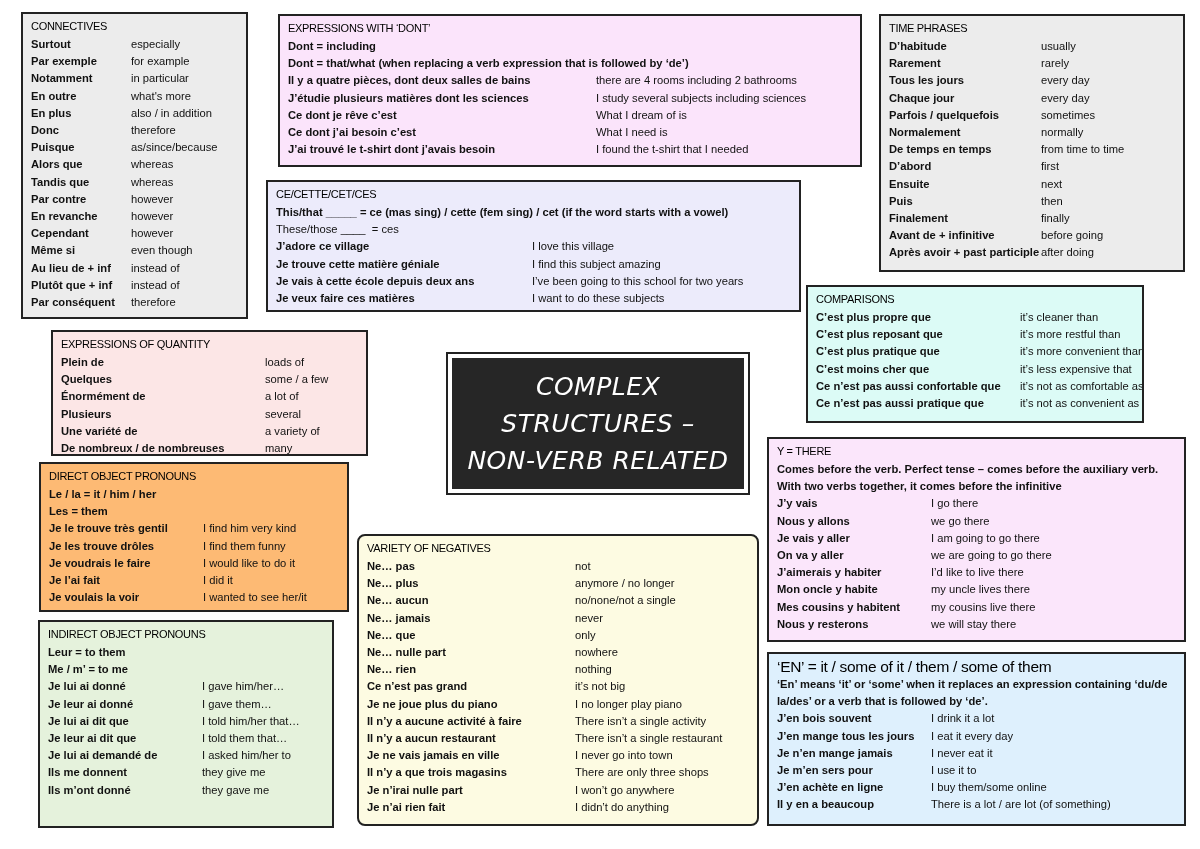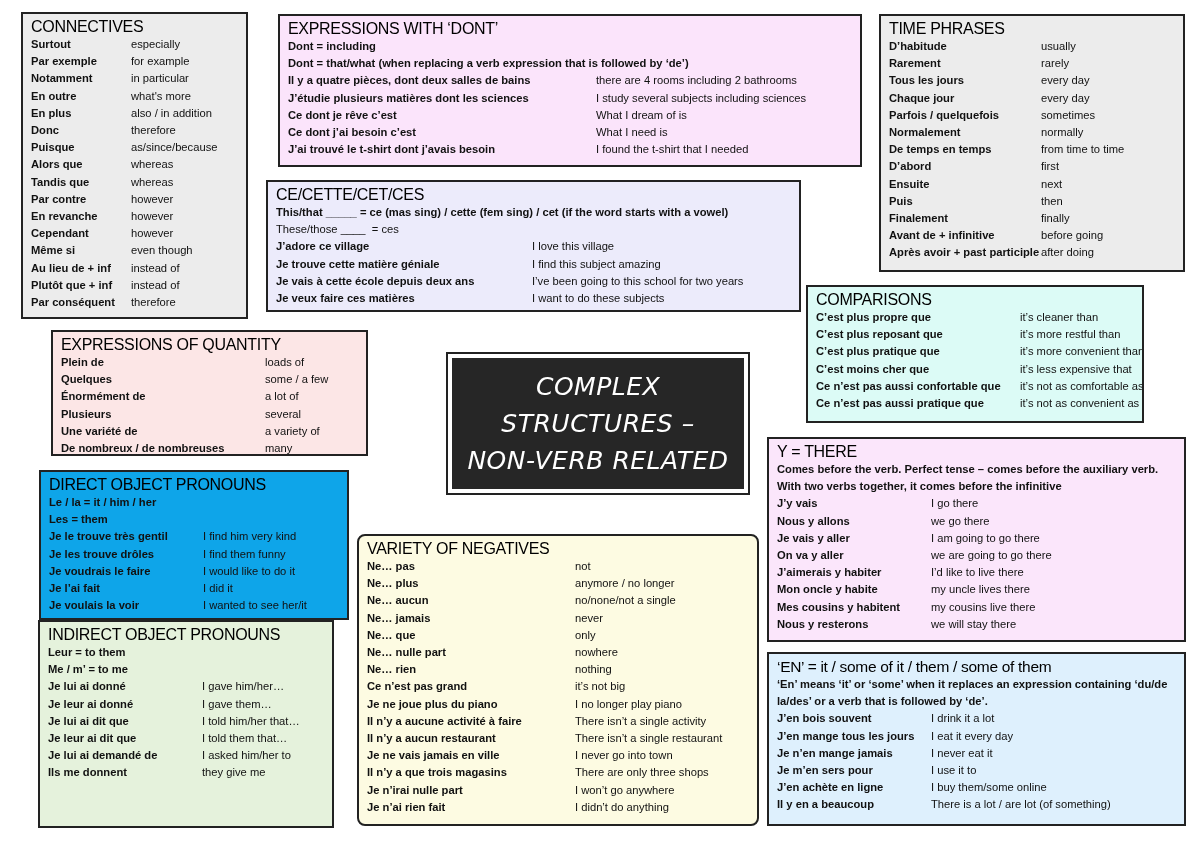--- a/index.html
+++ b/index.html
@@ -7,21 +7,21 @@
     body { position: relative; font-family: "Liberation Sans", "DejaVu Sans", sans-serif; color: #111; }
     .box {
       position: absolute;
       border: 2px solid #222;
       padding: 3px 8px 2px 8px;
       font-size: 11.2px;
       line-height: 17.2px;
       overflow: hidden;
     }
     .box h2 {
-      font-size: 16px;
+      font-size: 11px;
       font-weight: normal;
       line-height: 19px;
       letter-spacing: -0.3px;
       color: #000;
     }
     .row { display: flex; white-space: nowrap; }
     .fr { font-weight: bold; flex: 0 0 auto; }
     .en { flex: 0 0 auto; }
     .note { font-weight: bold; white-space: nowrap; }
     .note.wrap { white-space: normal; }
@@ -48,21 +48,21 @@
       left: 446px; top: 352px; width: 304px; height: 143px;
       border: 2px solid #222; background: #fff; padding: 4px; font-style: italic;
     }
     #title-inner {
       width: 100%; height: 100%; background: #262626; color: #fff;
       display: flex; flex-direction: column; align-items: center; justify-content: center;
       font-size: 25px; line-height: 37px; letter-spacing: 0.5px;
       font-family: "DejaVu Sans", sans-serif;
     }
 
-    #direct { left: 39px; top: 462px; width: 310px; height: 150px; background: #0ea5e9; margin-top: 8px; }
+    #direct { left: 39px; top: 462px; width: 310px; height: 150px; background: #fdba74; }
     #direct .fr { width: 154px; }
 
     #indirect { left: 38px; top: 620px; width: 296px; height: 208px; background: #e5f2dc; }
     #indirect .fr { width: 154px; }
 
     #negatives { left: 357px; top: 534px; width: 402px; height: 292px; background: #fdfbe2; border-radius: 8px; }
     #negatives .fr { width: 208px; }
 
     #y-there { left: 767px; top: 437px; width: 419px; height: 205px; background: #fbe6fb; }
     #y-there .fr { width: 154px; }
@@ -372,20 +372,24 @@
         <span class="en">I told them that…</span>
       </div>
       <div class="row">
         <span class="fr">Je lui ai demandé de</span>
         <span class="en">I asked him/her to</span>
       </div>
       <div class="row">
         <span class="fr">Ils me donnent</span>
         <span class="en">they give me</span>
       </div>
+      <div class="row">
+        <span class="fr">Ils m’ont donné</span>
+        <span class="en">they gave me</span>
+      </div>
     </div>
 </div>
 
 <div class="box" id="negatives">
   <h2>VARIETY OF NEGATIVES</h2>
   <div class="rows">
       <div class="row">
         <span class="fr">Ne… pas</span>
         <span class="en">not</span>
       </div>

